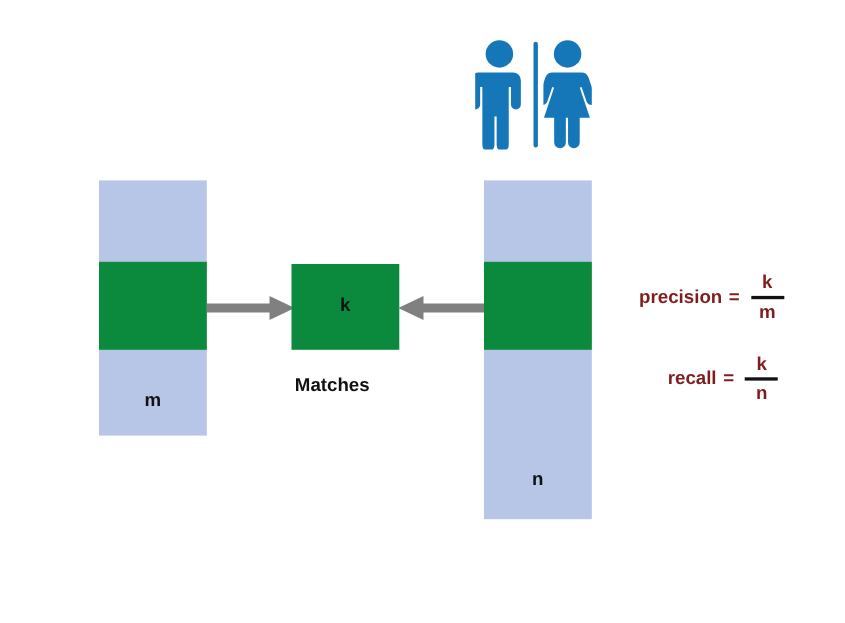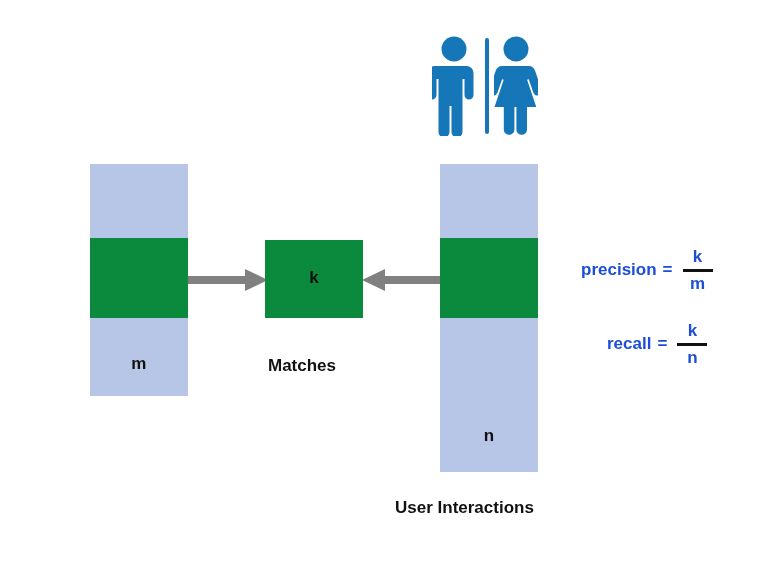--- a/index.html
+++ b/index.html
@@ -133,36 +133,36 @@
     font-weight: bold;
     color: #111111;
     white-space: nowrap;
   }
   #caption-recommendations {
     left: 33px;
     top: 423px;
   }
   #caption-matches {
     left: 268px;
-    top: 356px;
+    top: 340px;
     text-align: center;
   }
   #caption-user-interactions {
     left: 395px;
     top: 498px;
   }
 
   
   .formula {
     position: absolute;
     display: flex;
     align-items: center;
     font-size: 17px;
     font-weight: bold;
-    color: #1d4ed8;
+    color: #7f1d1d;
     white-space: nowrap;
   }
   #formula-precision {
     left: 581px;
     top: 248px;
   }
   #formula-recall {
     left: 607px;
     top: 322px;
   }
@@ -227,21 +227,20 @@
   <div class="arrow" id="arrow-right-to-matches">
     <svg width="82" height="28" viewBox="0 0 82 28" xmlns="http://www.w3.org/2000/svg">
       <path d="M82 10 h-57 v-7 l-23 11 23 11 v-7 h57 z" fill="#808080"></path>
     </svg>
   </div>
 
   <div class="bar" id="bar-user-interactions">
     <div class="bar-green"></div>
     <div class="bar-letter">n</div>
   </div>
-  <div class="caption" id="caption-user-interactions">User Interactions</div>
 
   <div class="formula" id="formula-precision">
     <span class="formula-name">precision</span>
     <span class="formula-eq">=</span>
     <span class="fraction">
       <span class="numerator">k</span>
       <span class="frac-bar"></span>
       <span class="denominator">m</span>
     </span>
   </div>

